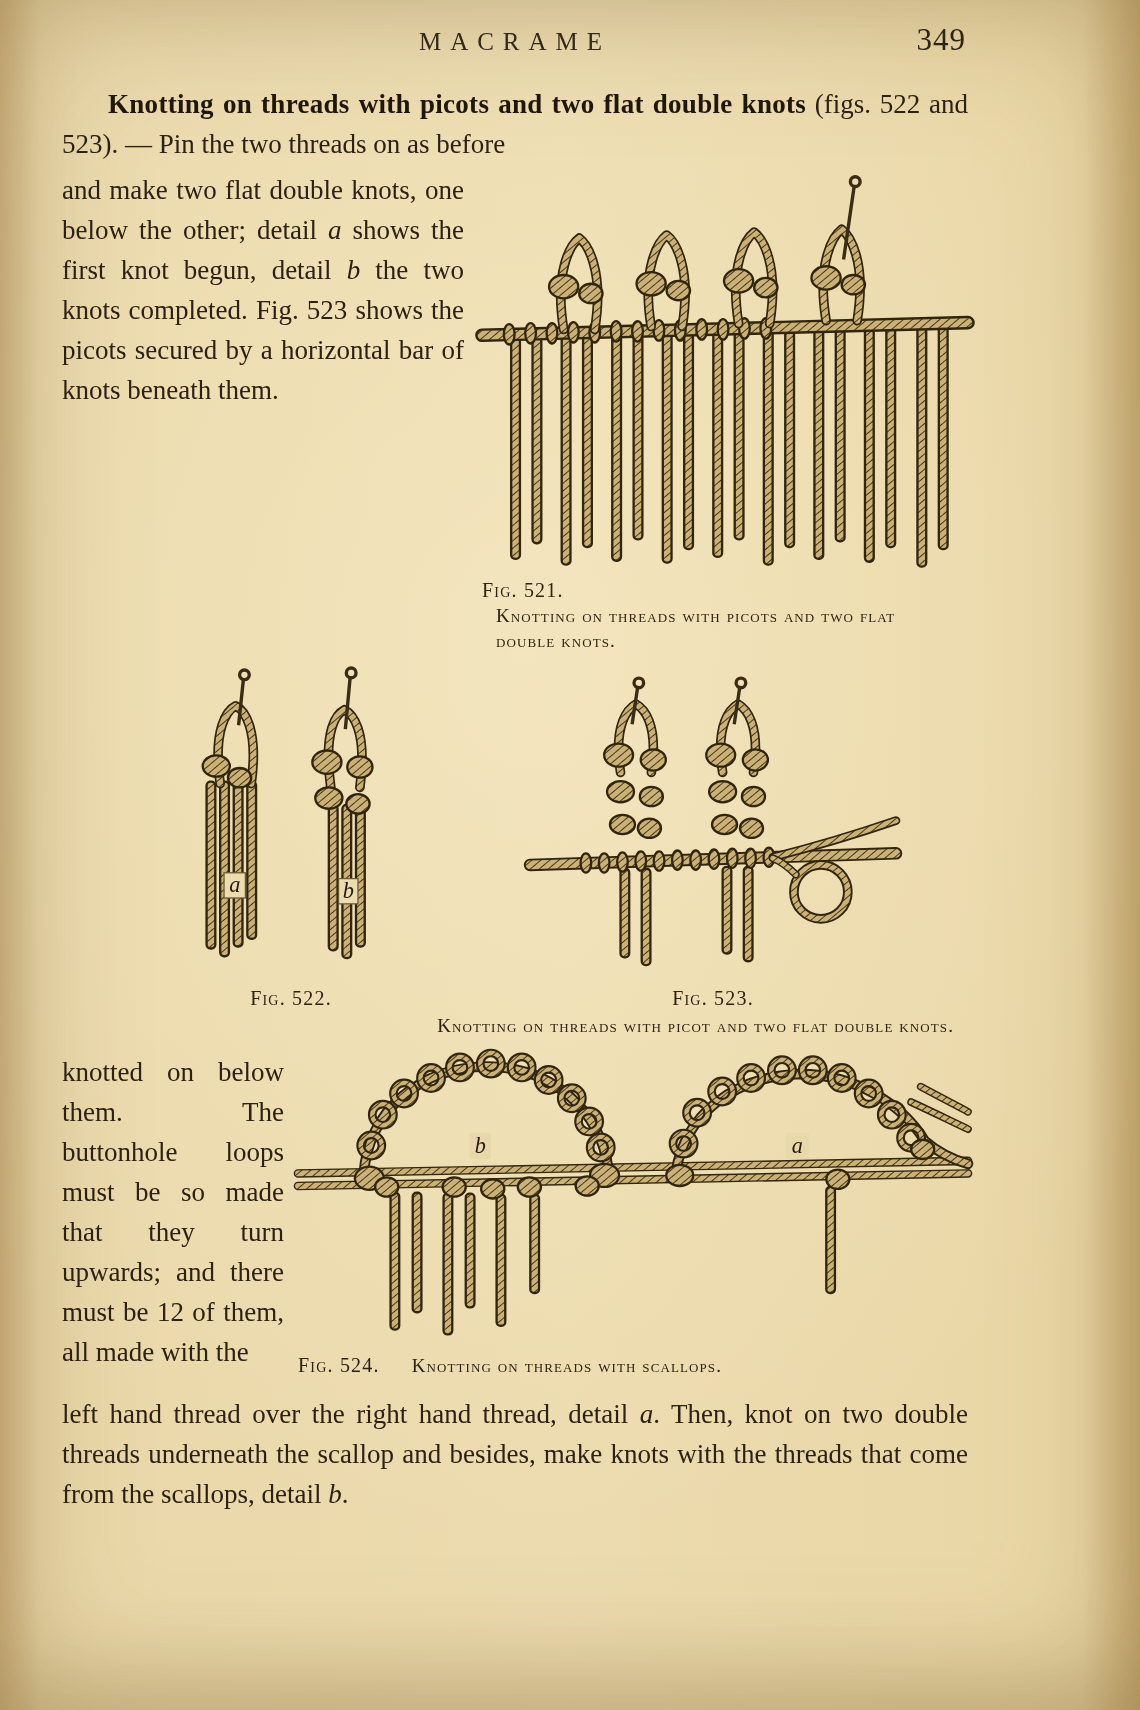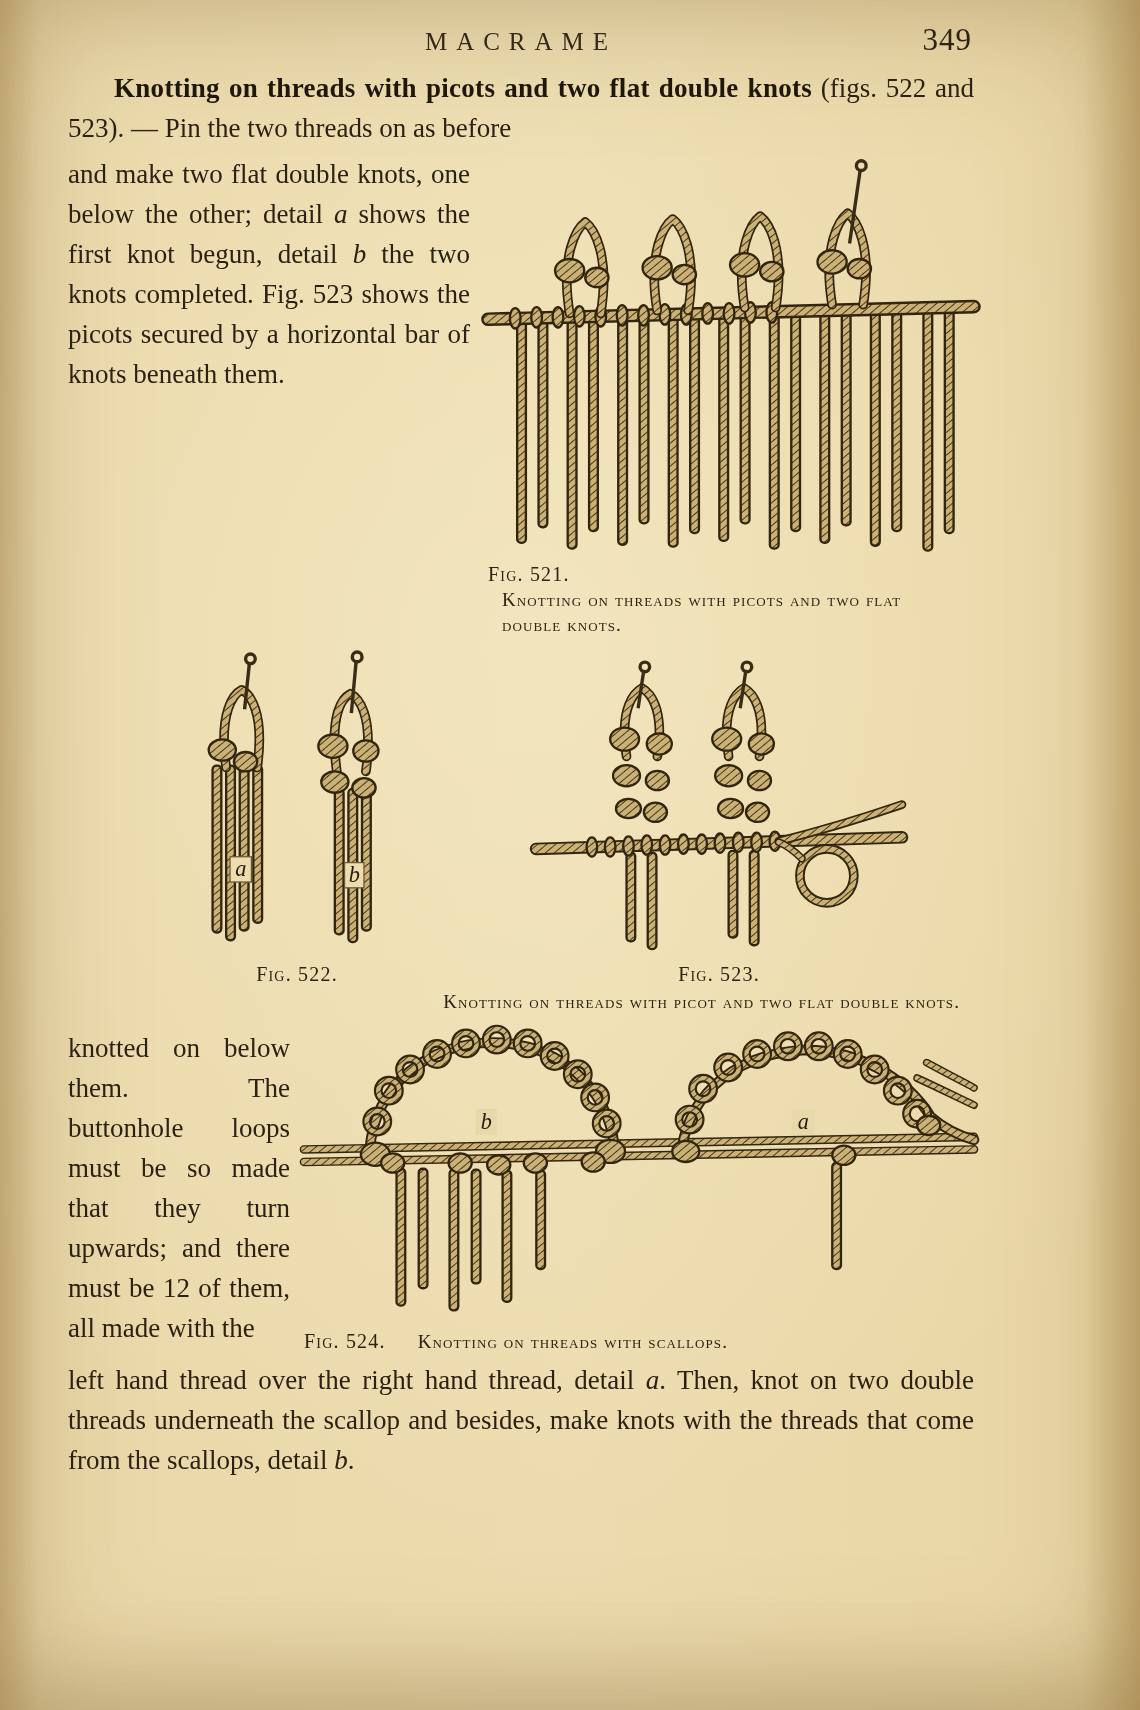--- a/index.html
+++ b/index.html
@@ -5,47 +5,47 @@
   *{margin:0;padding:0;box-sizing:border-box}
   body{background:#efe6cc;font-family:"Liberation Serif",serif}
   .page{
     position:relative;width:1140px;height:1710px;margin:0 auto;overflow:hidden;
     color:#2c2213;
     background:
       radial-gradient(95% 75% at 46% 38%, rgba(255,247,219,0.35), rgba(255,247,219,0) 70%),
       linear-gradient(90deg,#d9bf8b 0%,#ead8a9 3.5%,#ecdbae 50%,#e9d6a5 95%,#d2b67d 100%);
     box-shadow:inset 0 0 140px rgba(118,88,38,.35), inset 0 -30px 80px rgba(118,88,38,.18);
   }
-  .content{position:absolute;left:68px;top:0;width:906px}
+  .content{position:absolute;left:62px;top:0;width:906px}
   .header{position:relative;padding-top:28px;text-align:center}
   .header-title{display:inline-block;font-size:25px;letter-spacing:9px;color:#352a18}
   .page-number{position:absolute;right:2px;top:22px;font-size:31px;letter-spacing:1px;color:#2e2414}
   .body-text{font-size:27px;line-height:40px;text-align:justify;color:#2c2213}
   .indent{text-indent:46px}
   .bold{font-weight:700;letter-spacing:.3px;color:#1f170a}
   .it{font-style:italic}
-  .para1{margin-top:12px}
+  .para1{margin-top:28px}
   .row1{display:flex;margin-top:6px}
   .col-left{width:402px;margin-right:18px}
   .col-right{width:486px}
   .para2{margin-top:10px}
   .fig-caption{margin-top:8px;text-align:left;color:#2e2414}
   .caption-number{font-variant:small-caps;letter-spacing:1.2px;font-size:20px;line-height:26px}
   .caption-sc{font-variant:small-caps;letter-spacing:1.1px;font-size:19px;line-height:25px;padding:0 14px}
   .mid-figs{display:flex;align-items:flex-end;margin-top:16px}
   .fig522-wrap{margin-left:98px;text-align:center}
   .fig523-wrap{margin-left:108px;text-align:center}
-  .mid-fig-number{margin-top:8px}
+  .mid-fig-number{margin-top:16px}
   .combined-caption{margin-top:2px;text-align:right}
   .row2{display:flex;margin-top:14px}
   .col-narrow{width:222px;margin-right:14px}
   .col-fig524{width:670px}
   .fig524-caption{margin-top:6px;text-align:left}
   .fig524-caption .gap{display:inline-block;width:18px}
-  .bottom-para{margin-top:6px}
+  .bottom-para{margin-top:16px}
   svg{display:block;overflow:visible}
   .co{fill:none;stroke:#31250e;stroke-linecap:round;stroke-linejoin:round}
   .ci{fill:none;stroke:url(#rp);stroke-linecap:round;stroke-linejoin:round}
   .kb{fill:url(#rp);stroke:#31250e;stroke-width:2.4}
   .cr{fill:url(#rp);stroke:#31250e;stroke-width:2.4}
   .lo{fill:none;stroke:#31250e;stroke-width:9}
   .li{fill:none;stroke:url(#rp);stroke-width:4.5}
   .ping{stroke:#3a2d15;stroke-width:3.5;fill:none}
   .flbl{font-family:"Liberation Serif",serif;font-style:italic;font-size:23px;fill:#241b0c;text-anchor:middle}
   .lbox{fill:#ecdcae;stroke:#6b5836;stroke-width:1.3}

